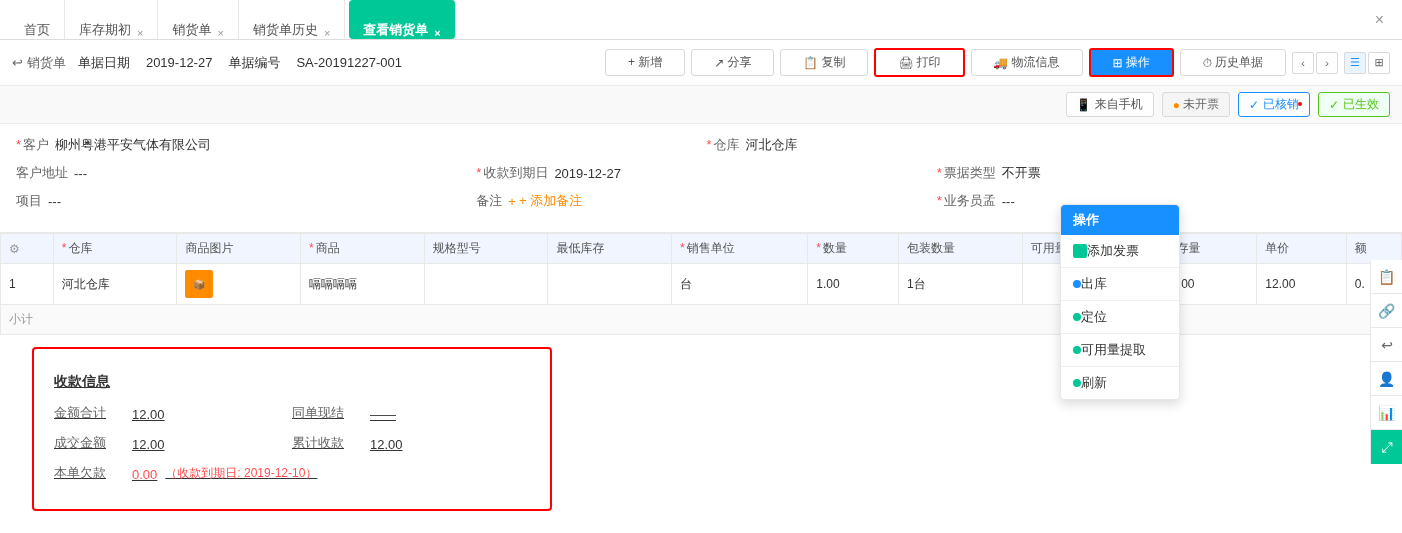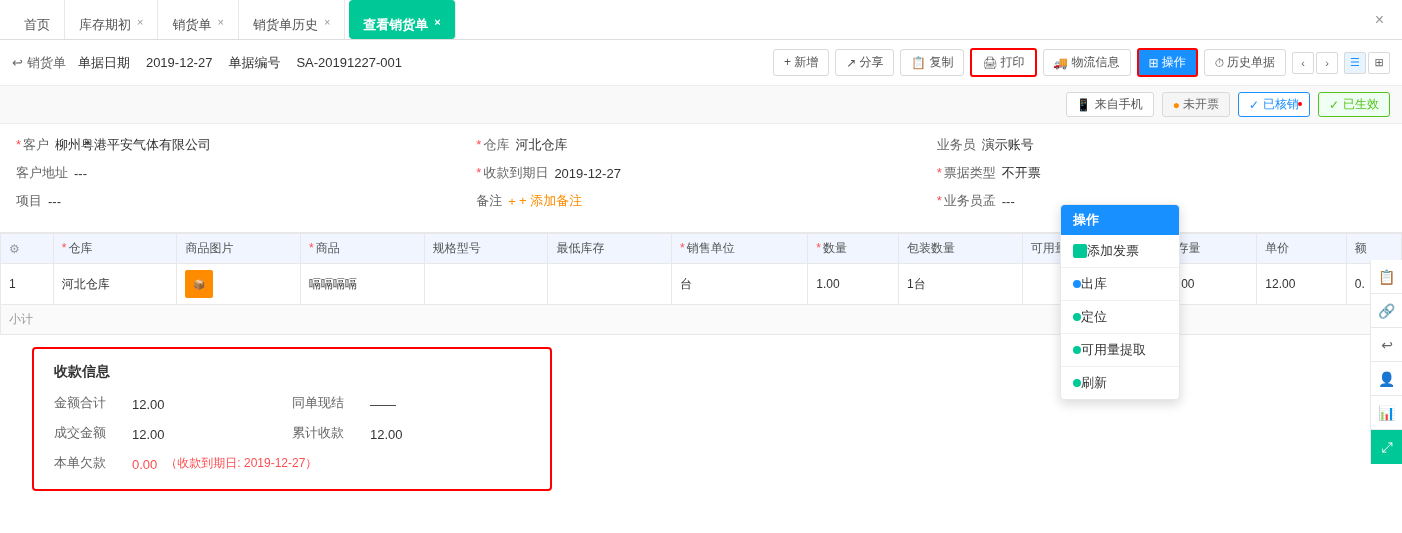--- a/index.html
+++ b/index.html
@@ -8,22 +8,22 @@
     
     .tab-bar {
       display: flex; align-items: center;
       background: #fff;
       border-bottom: 1px solid #ddd;
       padding: 0 10px;
       height: 40px;
       position: relative;
     }
     .tab-item {
-      display: flex; align-items: flex-start;
-      padding: 16px 14px;
+      display: flex; align-items: flex-end;
+      padding: 0 14px;
       height: 100%;
       cursor: pointer;
       font-size: 13px;
       color: #555;
       border-right: 1px solid #e8e8e8;
       white-space: nowrap;
     }
     .tab-item.active {
       background: #e8f4ff;
       color: #1890ff;
@@ -65,21 +65,21 @@
     }
     .doc-type-badge {
       display: flex; align-items: center; gap: 4px;
       color: #666; font-size: 13px;
     }
     .doc-meta { display: flex; align-items: center; gap: 16px; font-size: 13px; color: #555; }
     .doc-meta span { color: #333; }
     .toolbar-actions { display: flex; align-items: center; gap: 6px; }
     .btn-toolbar {
       display: flex; align-items: center; gap: 3px;
-      padding: 4px 10px; border: 1px solid #d9d9d9;
+      padding: 4px 22px; border: 1px solid #d9d9d9;
       background: #fff; border-radius: 3px; cursor: pointer;
       font-size: 12px; color: #555; white-space: nowrap;
     }
     .btn-toolbar.active-op {
       background: #1890ff; color: #fff; border-color: #1890ff;
       position: relative;
     }
 
     
     .btn-op-highlighted {
@@ -153,25 +153,26 @@
     .data-table tr.subtotal td {
       background: #fafafa;
       color: #999;
     }
     .settings-icon { color: #999; }
 
     
     .summary-box {
       border: 2px solid #ff0000;
       border-radius: 4px;
-      padding: 14px 20px;
+      padding: 24px 20px;
       margin: 12px 16px;
       background: #fff;
       display: inline-block;
       min-width: 520px;
+      text-decoration: underline;
     }
     .summary-title { font-size: 14px; font-weight: bold; color: #333; margin-bottom: 10px; }
     .summary-grid { display: grid; grid-template-columns: 1fr 1fr; gap: 6px 0; }
     .summary-row { display: flex; align-items: flex-end; gap: 8px; padding: 3px 0; font-size: 13px; }
     .summary-key { color: #666; min-width: 70px; }
     .summary-val { color: #333; }
     .summary-val.red { color: #ff4d4f; }
     .summary-hint { color: #ff4d4f; font-size: 12px; }
 
     
@@ -358,24 +359,20 @@
 
   <div class="form-area">
     <div class="form-row">
       <div class="form-field">
         <span class="form-label required">客户</span>
         <span class="form-value">柳州粤港平安气体有限公司</span>
       </div>
       <div class="form-field">
         <span class="form-label required">仓库</span>
         <span class="form-value">河北仓库</span>
-      </div>
-      <div class="form-field">
-        <span class="form-label">业务员</span>
-        <span class="form-value">演示账号</span>
       </div>
     </div>
     <div class="form-row">
       <div class="form-field">
         <span class="form-label">客户地址</span>
         <span class="form-value">---</span>
       </div>
       <div class="form-field">
         <span class="form-label required">收款到期日</span>
         <span class="form-value">2019-12-27</span>
@@ -464,21 +461,21 @@
           <span class="summary-key">成交金额</span>
           <span class="summary-val">12.00</span>
         </div>
         <div class="summary-row">
           <span class="summary-key">累计收款</span>
           <span class="summary-val">12.00</span>
         </div>
         <div class="summary-row" style="grid-column: 1 / -1;">
           <span class="summary-key">本单欠款</span>
           <span class="summary-val red">0.00</span>
-          <span class="summary-hint">（收款到期日: 2019-12-27）</span>
+          <span class="summary-hint">（收款到期日: 2019-12-10）</span>
         </div>
       </div>
     </div>
   </div>
 
   <div class="dropdown-container">
     <div class="dropdown-menu">
       <div class="dropdown-menu-header">操作</div>
       <div class="dropdown-item">
         <span style="display:inline-block;width:14px;height:14px;background:#00c896;border-radius:2px;"></span>

